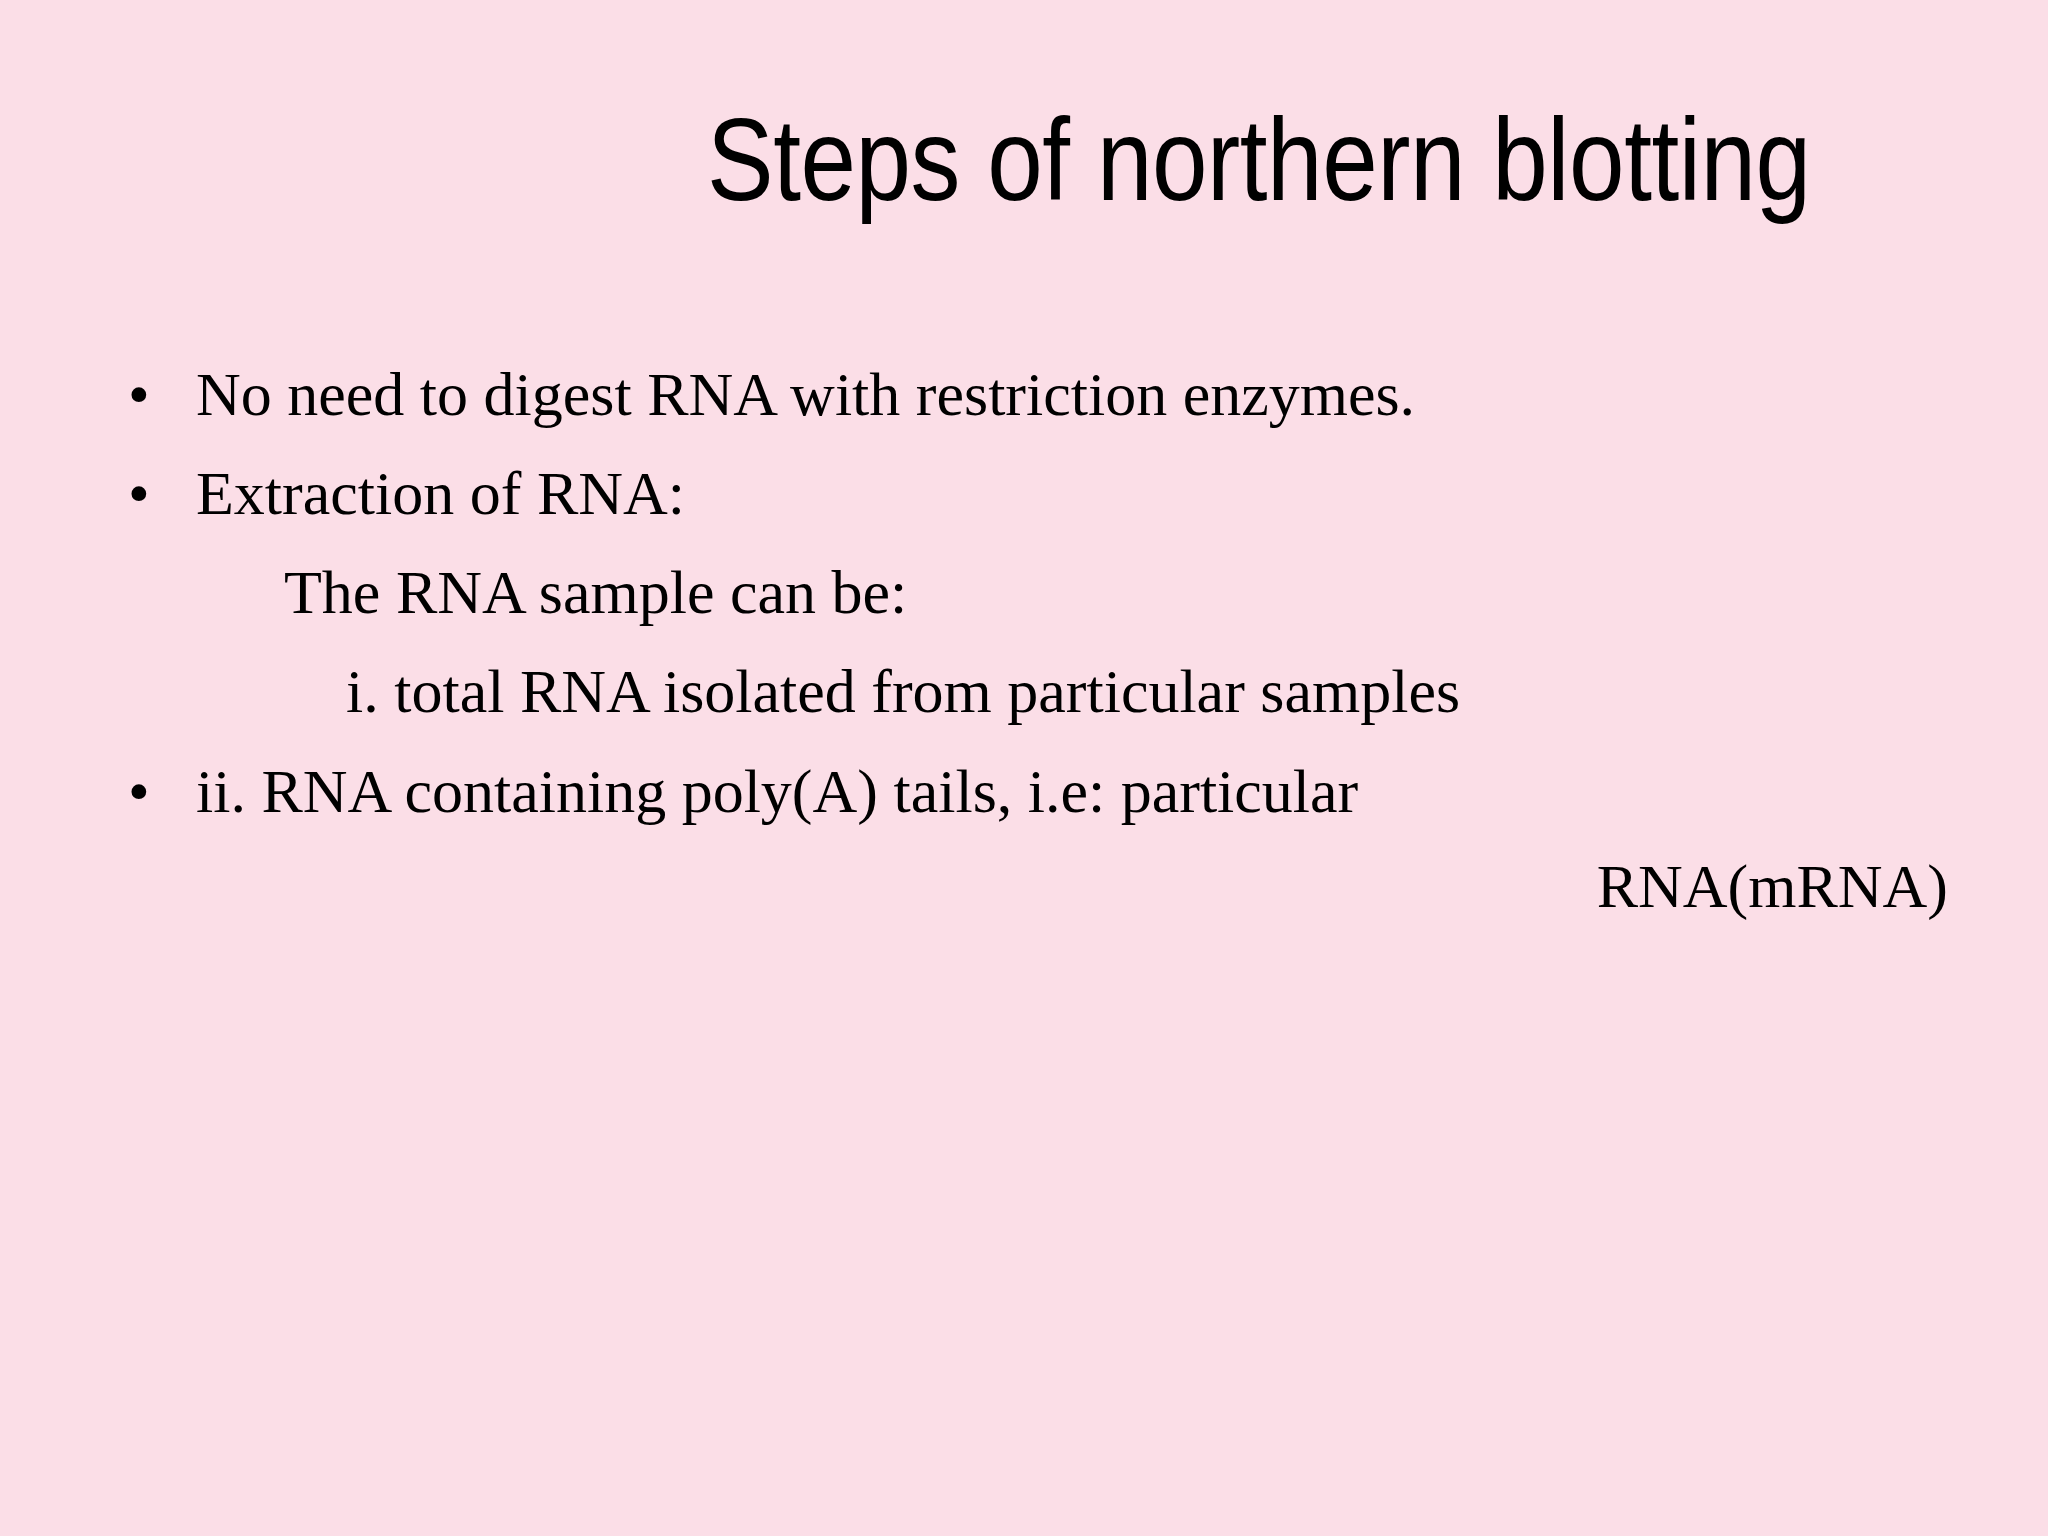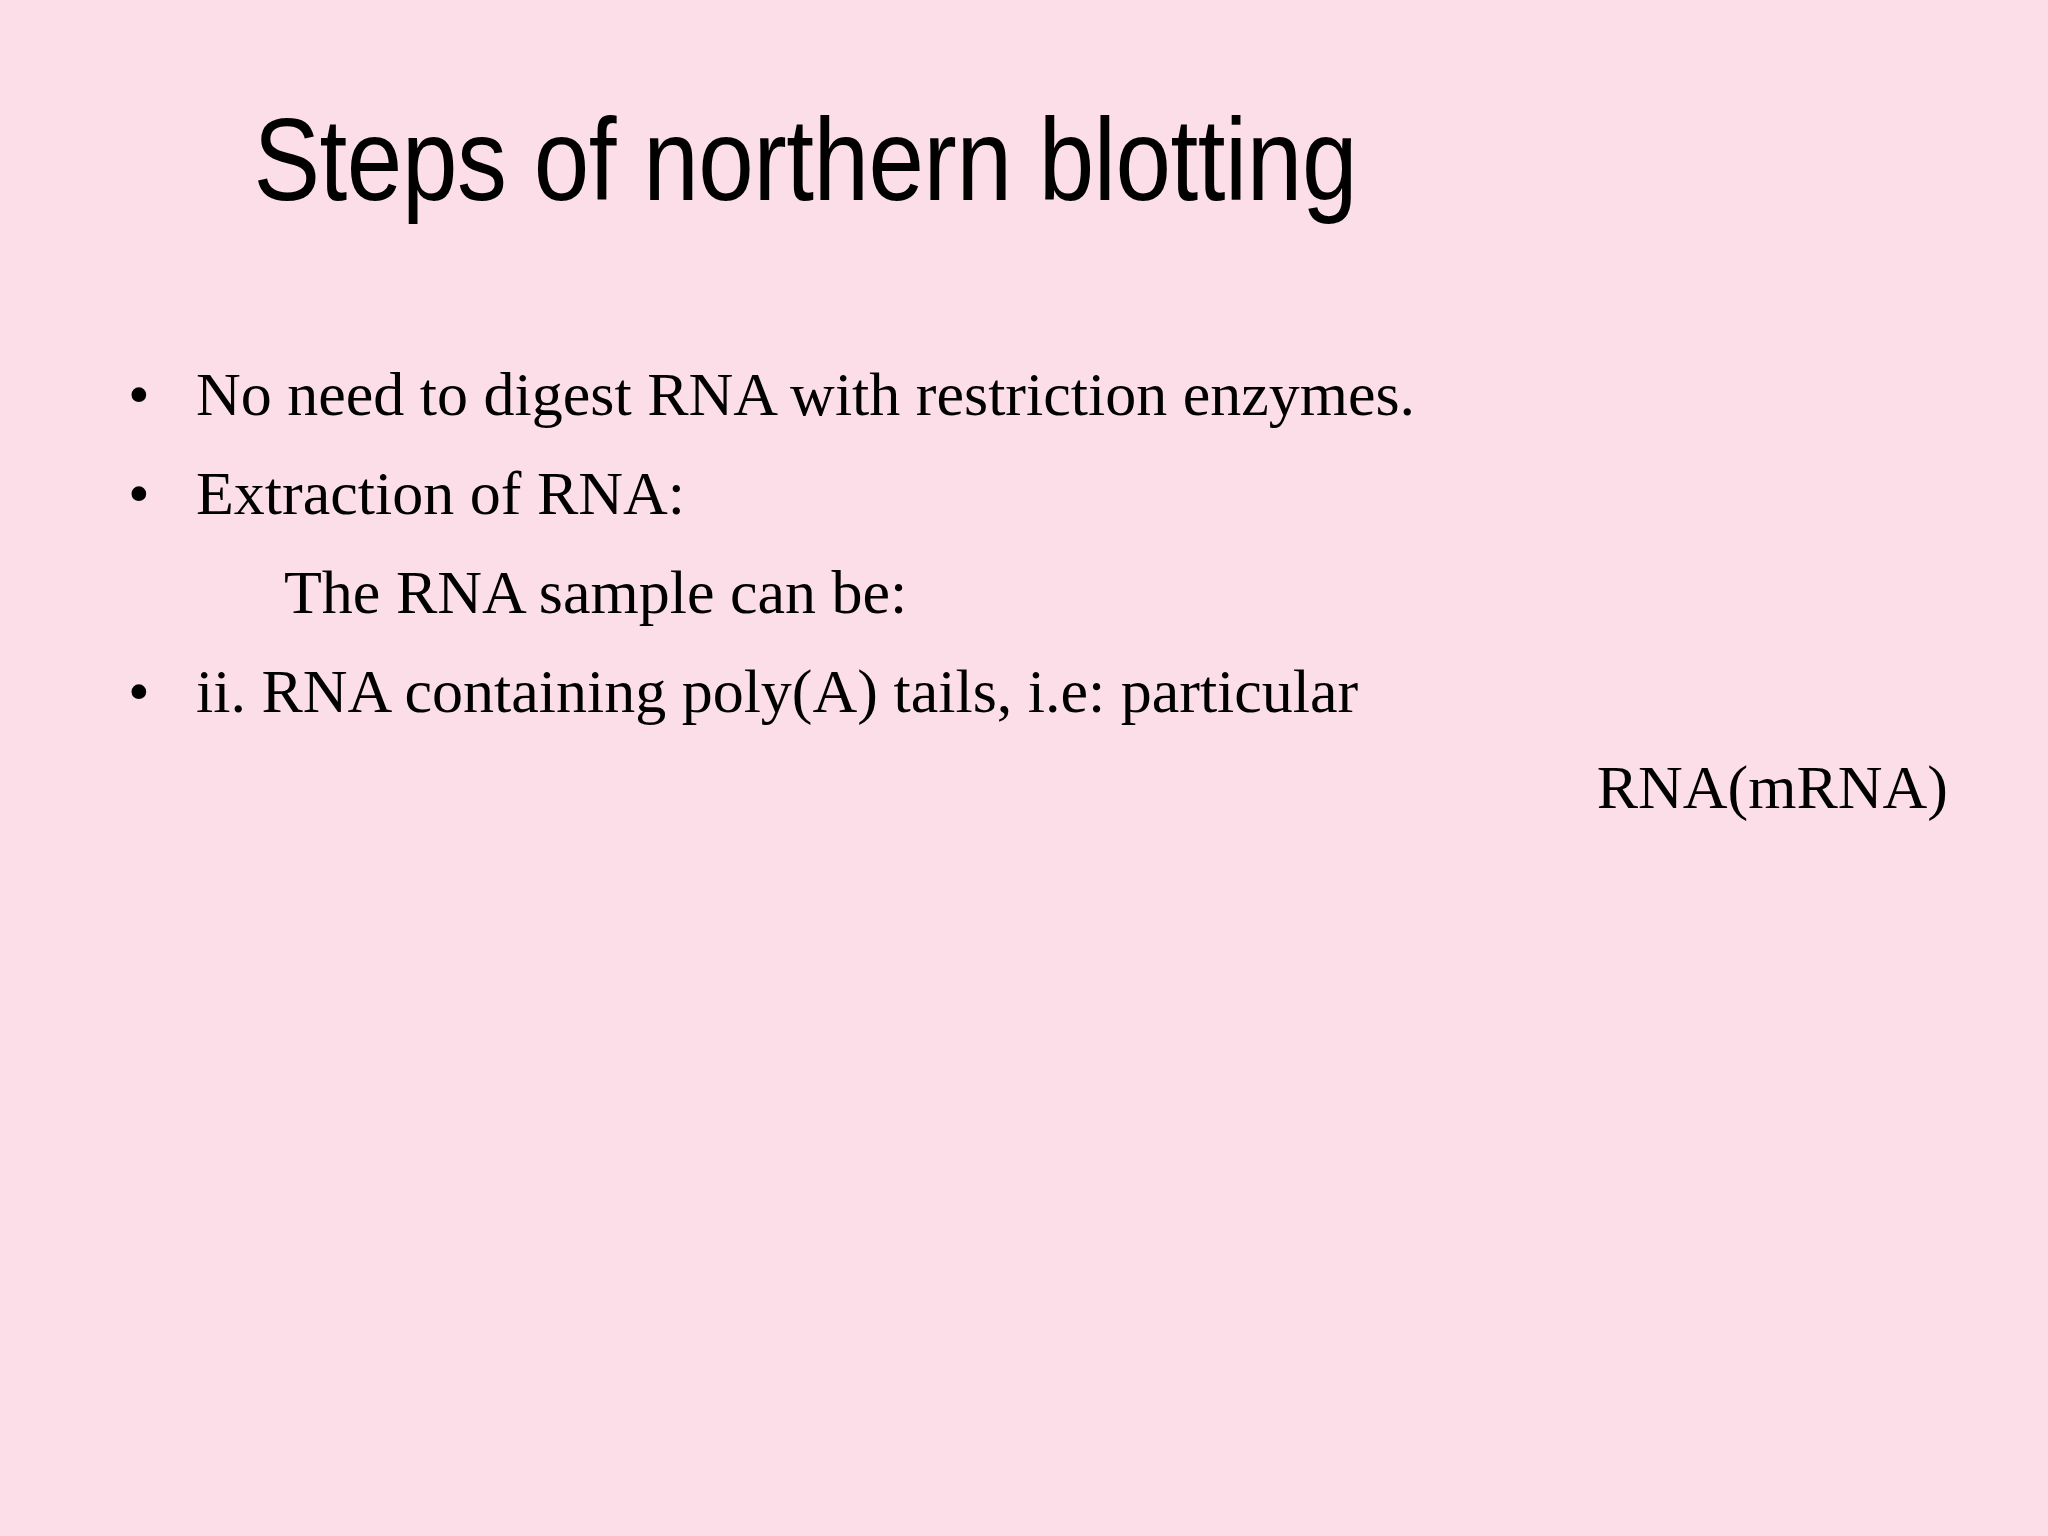--- a/index.html
+++ b/index.html
@@ -18,24 +18,24 @@
     position: relative;
     width: 2048px;
     height: 1536px;
     background: #fbdee7;
     box-sizing: border-box;
   }
 
   
   #title-block {
     position: absolute;
-    left: 128px;
+    left: 144px;
     top: 96px;
     width: 1792px;
-    text-align: left;
+    text-align: right;
   }
 
   #slide-title {
     font-family: "Liberation Sans", sans-serif;
     font-size: 116px;
     line-height: 1.12;
     font-weight: 400;
     color: #000000;
     letter-spacing: -0.5px;
     transform: scaleX(0.86);
@@ -112,20 +112,23 @@
 
     <div class="line bulleted">
       <span class="bullet-mark">•</span>
       <span class="text">Extraction of RNA:</span>
     </div>
 
     <div class="line indent-1">
       <span class="text">The RNA sample can be:</span>
     </div>
 
+    <div class="line indent-2">
+      <span class="text">i. total RNA isolated from particular samples</span>
+    </div>
 
     <div class="line bulleted">
       <span class="bullet-mark">•</span>
       <span class="text">ii. RNA containing poly(A) tails, i.e: particular</span>
     </div>
 
     <div class="line bulleted wrap-continue">
       <span class="text">RNA(mRNA)</span>
     </div>
 

